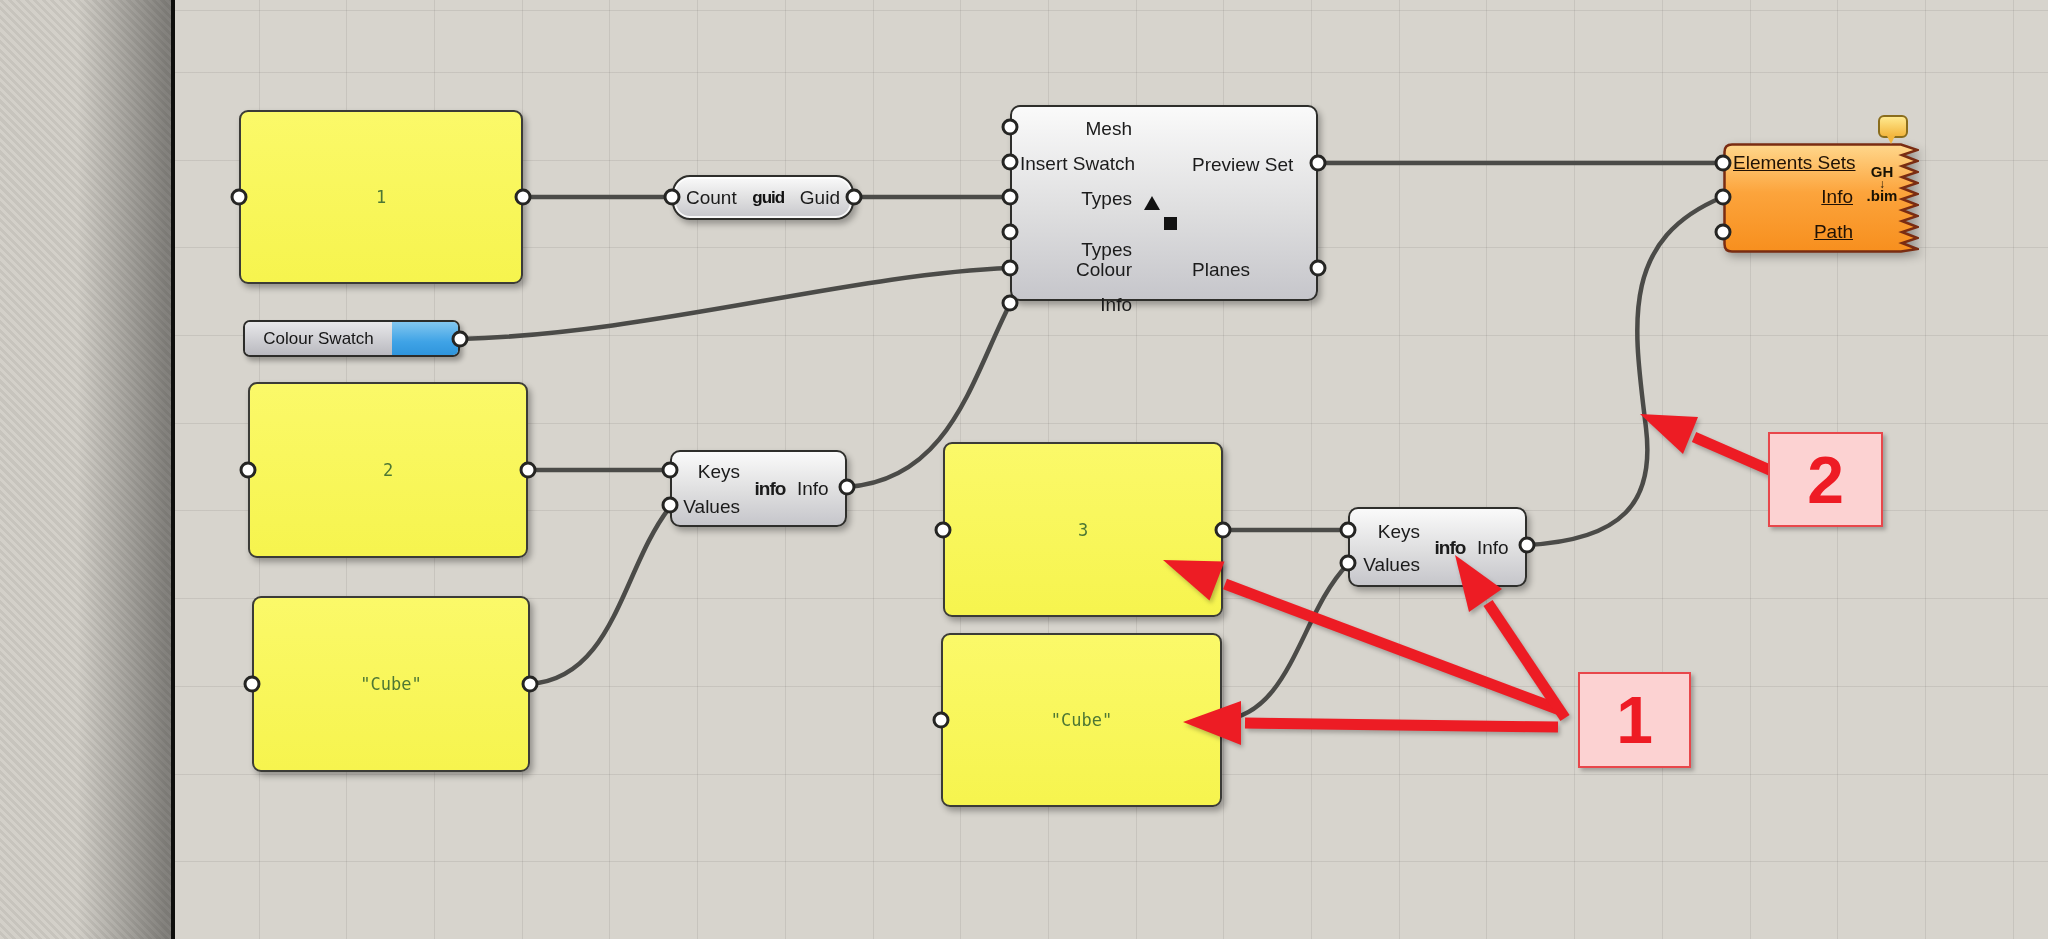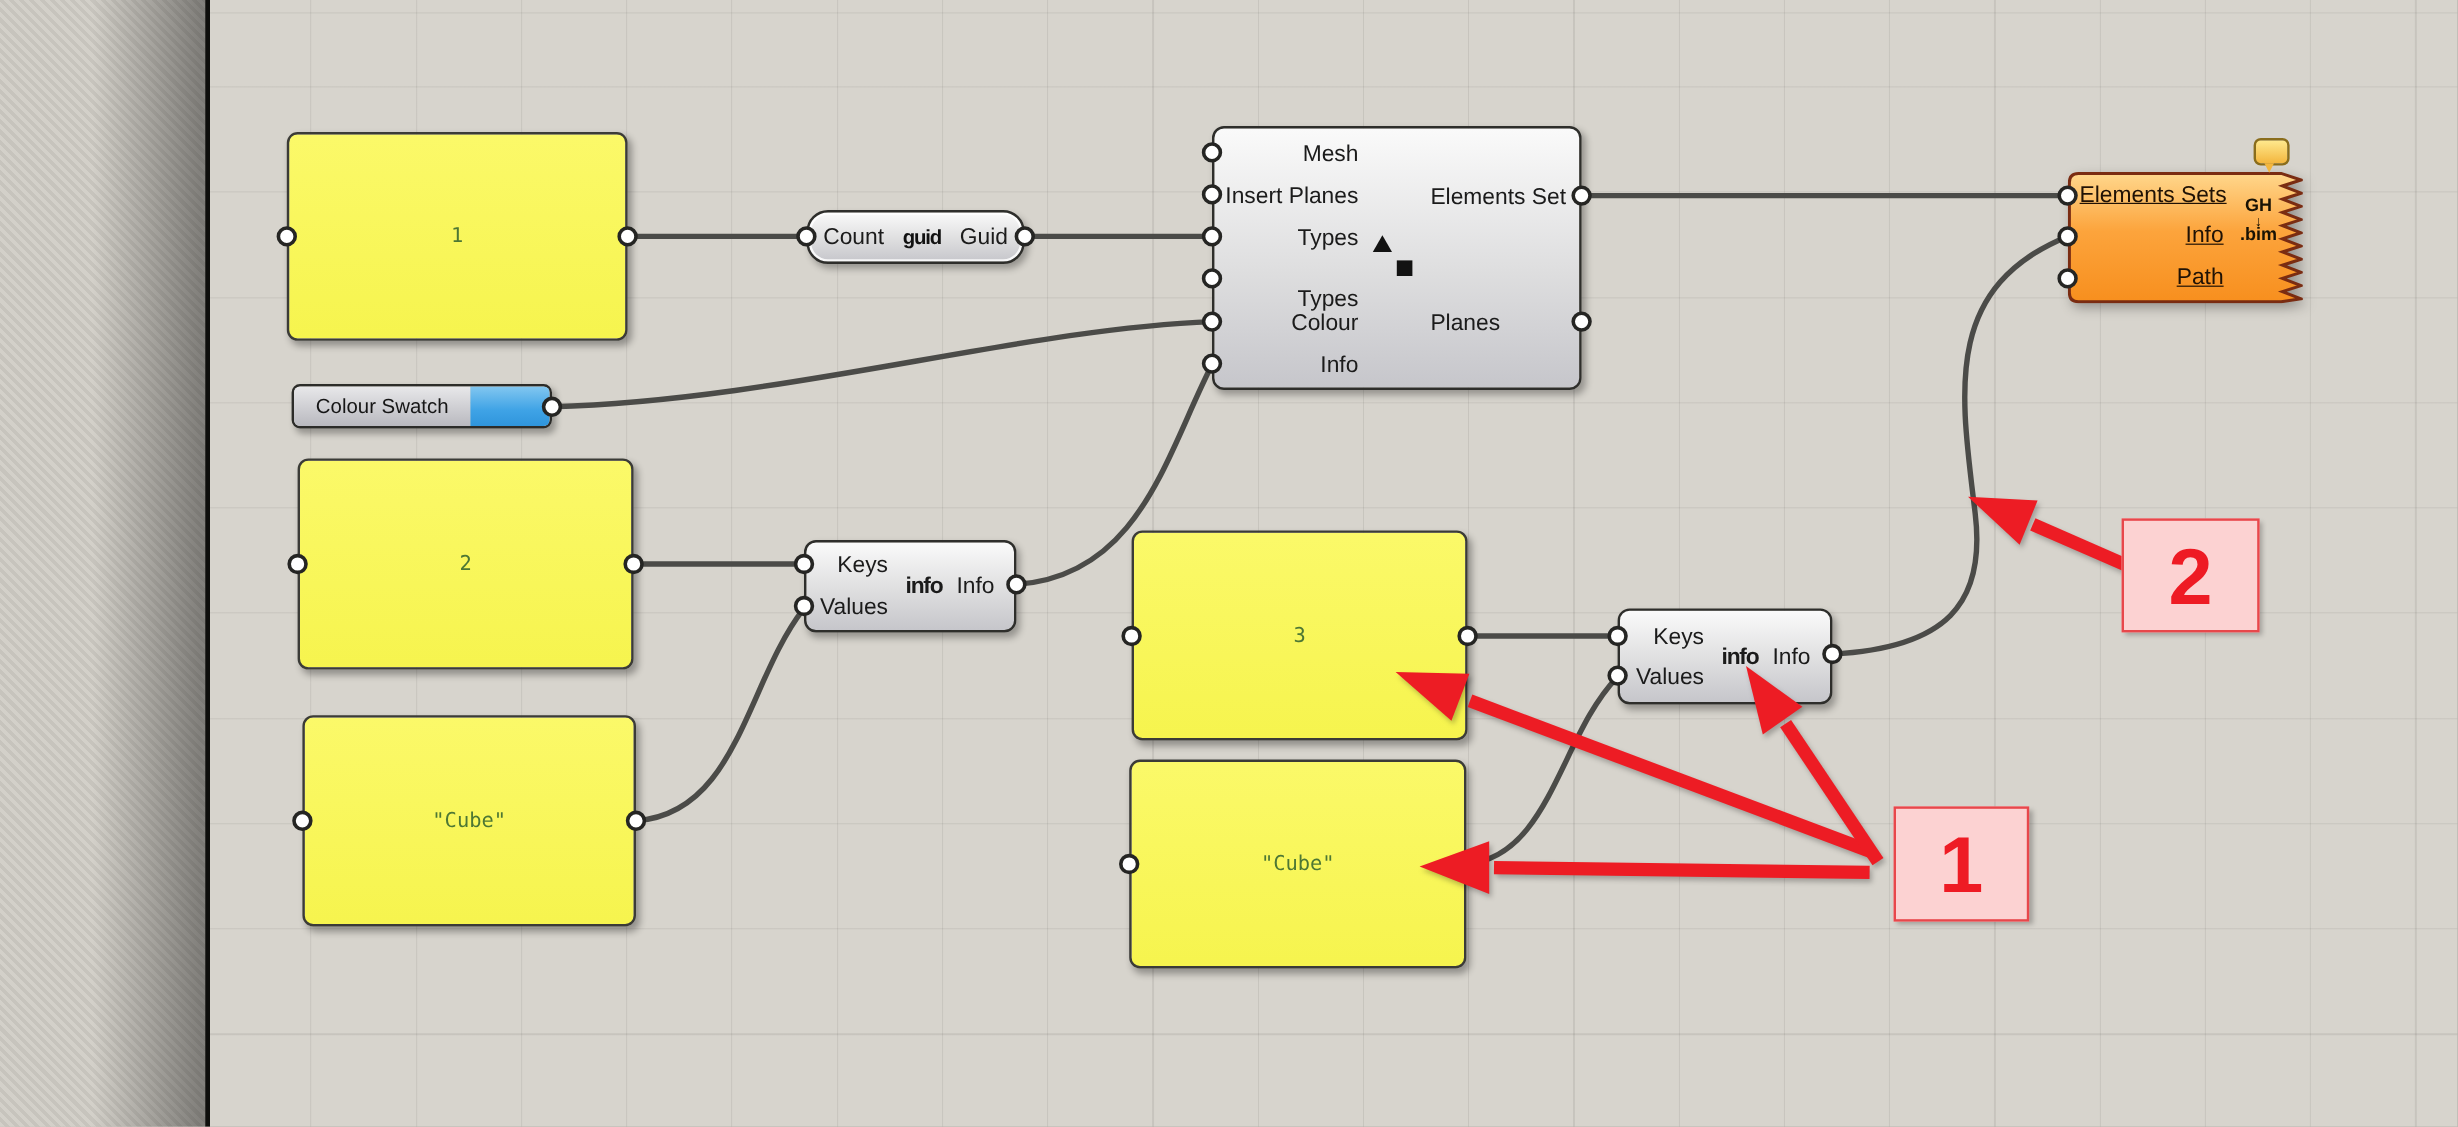--- a/index.html
+++ b/index.html
@@ -88,28 +88,28 @@
   <div class="panel" style="left:239px;top:110px;width:284px;height:174px;">
     <span class="pv">1</span>
   </div>
 
   <div class="node capsule" style="left:672px;top:175px;width:182px;height:45px;">
     <span style="font-size:19px;color:#1b1b1b;">Count</span>
     <span class="icon-word">guid</span>
     <span style="font-size:19px;color:#1b1b1b;">Guid</span>
   </div>
 
-  <div class="node" style="left:1010px;top:105px;width:308px;height:220px;">
+  <div class="node" style="left:1010px;top:105px;width:308px;height:196px;">
     <div class="lbl" style="left:8px;top:9px;width:112px;text-align:right;">Mesh</div>
-    <div class="lbl" style="left:8px;top:44px;width:112px;text-align:right;">Insert Planes</div>
+    <div class="lbl" style="left:8px;top:44px;width:112px;text-align:right;">Insert Swatch</div>
     <div class="lbl" style="left:8px;top:79px;width:112px;text-align:right;">Types</div>
     <div class="lbl" style="left:8px;top:114px;width:112px;text-align:right;margin-top:16px;">Types</div>
     <div class="lbl" style="left:8px;top:150px;width:112px;text-align:right;">Colour</div>
     <div class="lbl" style="left:8px;top:185px;width:112px;text-align:right;">Info</div>
-    <div class="lbl" style="left:180px;top:45px;width:122px;">Elements Set</div>
+    <div class="lbl" style="left:180px;top:45px;width:122px;">Preview Set</div>
     <div class="lbl" style="left:180px;top:150px;width:122px;">Planes</div>
     <div class="tri" style="left:132px;top:89px;"></div>
     <div class="sq" style="left:152px;top:110px;"></div>
   </div>
 
   <div class="swatch">
     <div class="sl">Colour Swatch</div>
     <div class="sc"></div>
   </div>
 

